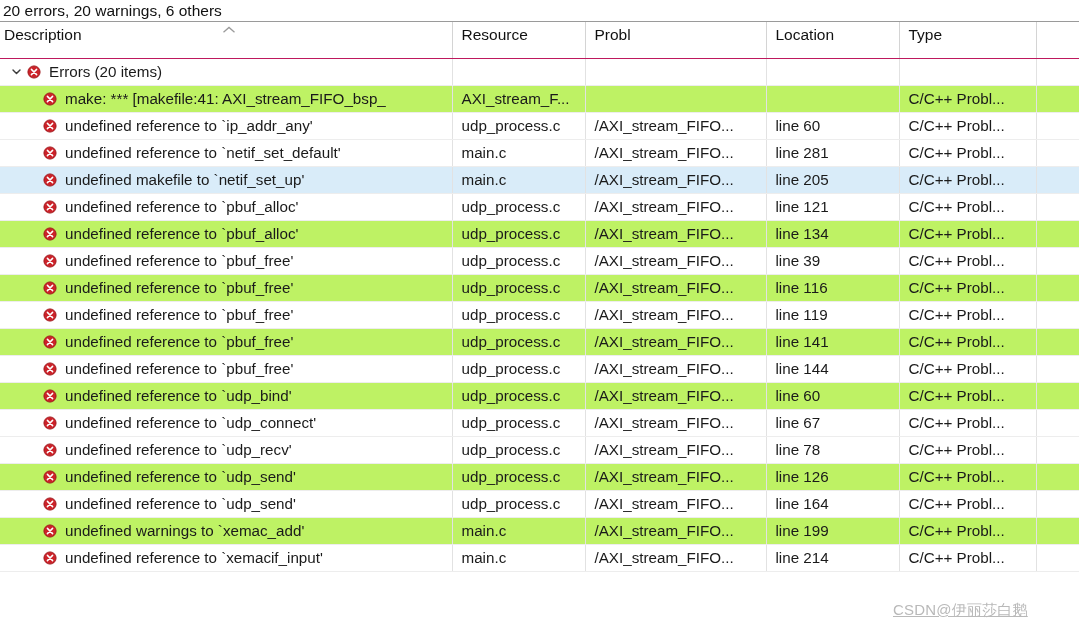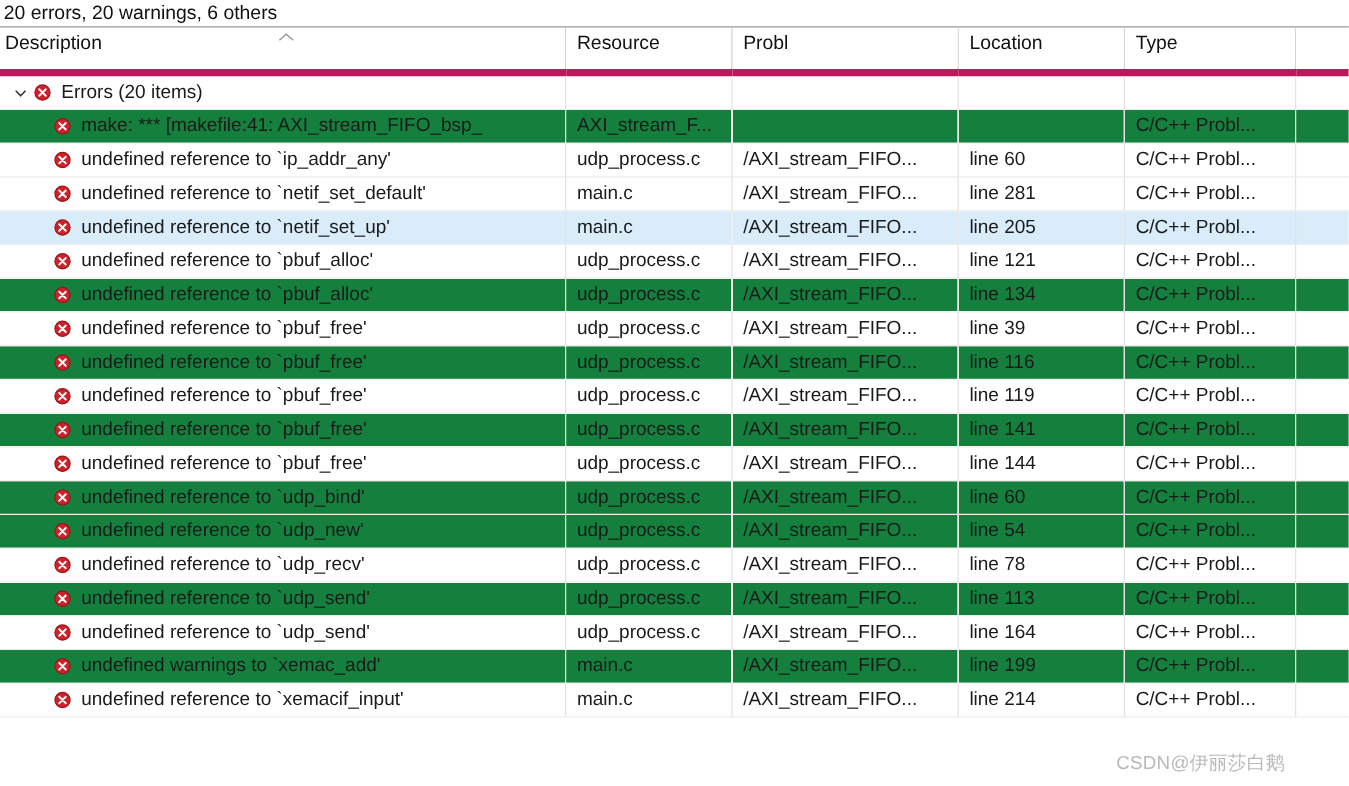--- a/index.html
+++ b/index.html
@@ -65,21 +65,21 @@
   thead th {
     height: 36px;
     padding: 0 0 0 9px;
     margin: 0;
     text-align: left;
     font-weight: normal;
     font-size: 15.5px;
     color: #111111;
     background: #ffffff;
     border-right: 1px solid #d4d4d4;
-    border-bottom: 6px solid #be185d;
+    border-bottom: 1px solid #be185d;
     vertical-align: top;
     line-height: 26px;
     white-space: nowrap;
     position: relative;
     box-sizing: border-box;
   }
   thead th.h-desc { padding-left: 4px; }
   thead th.h-pad { border-right: none; }
 
   .sort-indicator {
@@ -105,21 +105,21 @@
     color: #1a1a1a;
     white-space: nowrap;
     overflow: hidden;
     vertical-align: middle;
     box-sizing: border-box;
     line-height: 26px;
   }
   tbody td.td-pad { border-right: none; }
 
   tbody tr.odd  td { background: #ffffff; }
-  tbody tr.even td { background: #15803d; }
+  tbody tr.even td { background: #bef264; }
   tbody tr.selected td { background: #d9ecf9; }
 
   
   .desc-cell {
     padding-left: 4px;
     overflow: hidden;
   }
   .desc-inner {
     display: flex;
     align-items: center;
@@ -157,20 +157,21 @@
   
   .watermark {
     position: absolute;
     left: 893px;
     top: 601px;
     font-size: 15px;
     color: #b9b9b9;
     white-space: nowrap;
     pointer-events: none;
     letter-spacing: 0.2px;
+    text-decoration: underline;
   }
 </style>
 </head>
 <body>
 
 <div id="app">
 
   <div class="summary-bar">20 errors, 20 warnings, 6 others</div>
 
   <div class="table-wrap">
@@ -275,21 +276,21 @@
             <td class="td-pad"></td>
           </tr>
           <tr class="selected">
             <td class="desc-cell">
               <div class="desc-inner child">
                 <svg class="err-icon" width="16" height="16" viewBox="0 0 16 16">
                   <circle cx="8" cy="8" r="6.1" fill="#cc2229"></circle>
                   <circle cx="8" cy="8" r="6.1" fill="none" stroke="#9d1419" stroke-width="0.9"></circle>
                   <path d="M5.4 5.4 L10.6 10.6 M10.6 5.4 L5.4 10.6" stroke="#ffffff" stroke-width="1.5" stroke-linecap="round"></path>
                 </svg>
-                <span class="desc-text">undefined reference to `netif_set_up'</span>
+                <span class="desc-text">undefined makefile to `netif_set_up'</span>
               </div>
             </td>
             <td>main.c</td>
             <td>/AXI_stream_FIFO...</td>
             <td>line 205</td>
             <td>C/C++ Probl...</td>
             <td class="td-pad"></td>
           </tr>
           <tr class="odd">
             <td class="desc-cell">
@@ -420,34 +421,34 @@
                 </svg>
                 <span class="desc-text">undefined reference to `udp_bind'</span>
               </div>
             </td>
             <td>udp_process.c</td>
             <td>/AXI_stream_FIFO...</td>
             <td>line 60</td>
             <td>C/C++ Probl...</td>
             <td class="td-pad"></td>
           </tr>
-          <tr class="even">
-            <td class="desc-cell">
-              <div class="desc-inner child">
-                <svg class="err-icon" width="16" height="16" viewBox="0 0 16 16">
-                  <circle cx="8" cy="8" r="6.1" fill="#cc2229"></circle>
-                  <circle cx="8" cy="8" r="6.1" fill="none" stroke="#9d1419" stroke-width="0.9"></circle>
-                  <path d="M5.4 5.4 L10.6 10.6 M10.6 5.4 L5.4 10.6" stroke="#ffffff" stroke-width="1.5" stroke-linecap="round"></path>
-                </svg>
-                <span class="desc-text">undefined reference to `udp_new'</span>
-              </div>
-            </td>
-            <td>udp_process.c</td>
-            <td>/AXI_stream_FIFO...</td>
-            <td>line 54</td>
+          <tr class="odd">
+            <td class="desc-cell">
+              <div class="desc-inner child">
+                <svg class="err-icon" width="16" height="16" viewBox="0 0 16 16">
+                  <circle cx="8" cy="8" r="6.1" fill="#cc2229"></circle>
+                  <circle cx="8" cy="8" r="6.1" fill="none" stroke="#9d1419" stroke-width="0.9"></circle>
+                  <path d="M5.4 5.4 L10.6 10.6 M10.6 5.4 L5.4 10.6" stroke="#ffffff" stroke-width="1.5" stroke-linecap="round"></path>
+                </svg>
+                <span class="desc-text">undefined reference to `udp_connect'</span>
+              </div>
+            </td>
+            <td>udp_process.c</td>
+            <td>/AXI_stream_FIFO...</td>
+            <td>line 67</td>
             <td>C/C++ Probl...</td>
             <td class="td-pad"></td>
           </tr>
           <tr class="odd">
             <td class="desc-cell">
               <div class="desc-inner child">
                 <svg class="err-icon" width="16" height="16" viewBox="0 0 16 16">
                   <circle cx="8" cy="8" r="6.1" fill="#cc2229"></circle>
                   <circle cx="8" cy="8" r="6.1" fill="none" stroke="#9d1419" stroke-width="0.9"></circle>
                   <path d="M5.4 5.4 L10.6 10.6 M10.6 5.4 L5.4 10.6" stroke="#ffffff" stroke-width="1.5" stroke-linecap="round"></path>
@@ -467,21 +468,21 @@
                 <svg class="err-icon" width="16" height="16" viewBox="0 0 16 16">
                   <circle cx="8" cy="8" r="6.1" fill="#cc2229"></circle>
                   <circle cx="8" cy="8" r="6.1" fill="none" stroke="#9d1419" stroke-width="0.9"></circle>
                   <path d="M5.4 5.4 L10.6 10.6 M10.6 5.4 L5.4 10.6" stroke="#ffffff" stroke-width="1.5" stroke-linecap="round"></path>
                 </svg>
                 <span class="desc-text">undefined reference to `udp_send'</span>
               </div>
             </td>
             <td>udp_process.c</td>
             <td>/AXI_stream_FIFO...</td>
-            <td>line 113</td>
+            <td>line 126</td>
             <td>C/C++ Probl...</td>
             <td class="td-pad"></td>
           </tr>
           <tr class="odd">
             <td class="desc-cell">
               <div class="desc-inner child">
                 <svg class="err-icon" width="16" height="16" viewBox="0 0 16 16">
                   <circle cx="8" cy="8" r="6.1" fill="#cc2229"></circle>
                   <circle cx="8" cy="8" r="6.1" fill="none" stroke="#9d1419" stroke-width="0.9"></circle>
                   <path d="M5.4 5.4 L10.6 10.6 M10.6 5.4 L5.4 10.6" stroke="#ffffff" stroke-width="1.5" stroke-linecap="round"></path>

